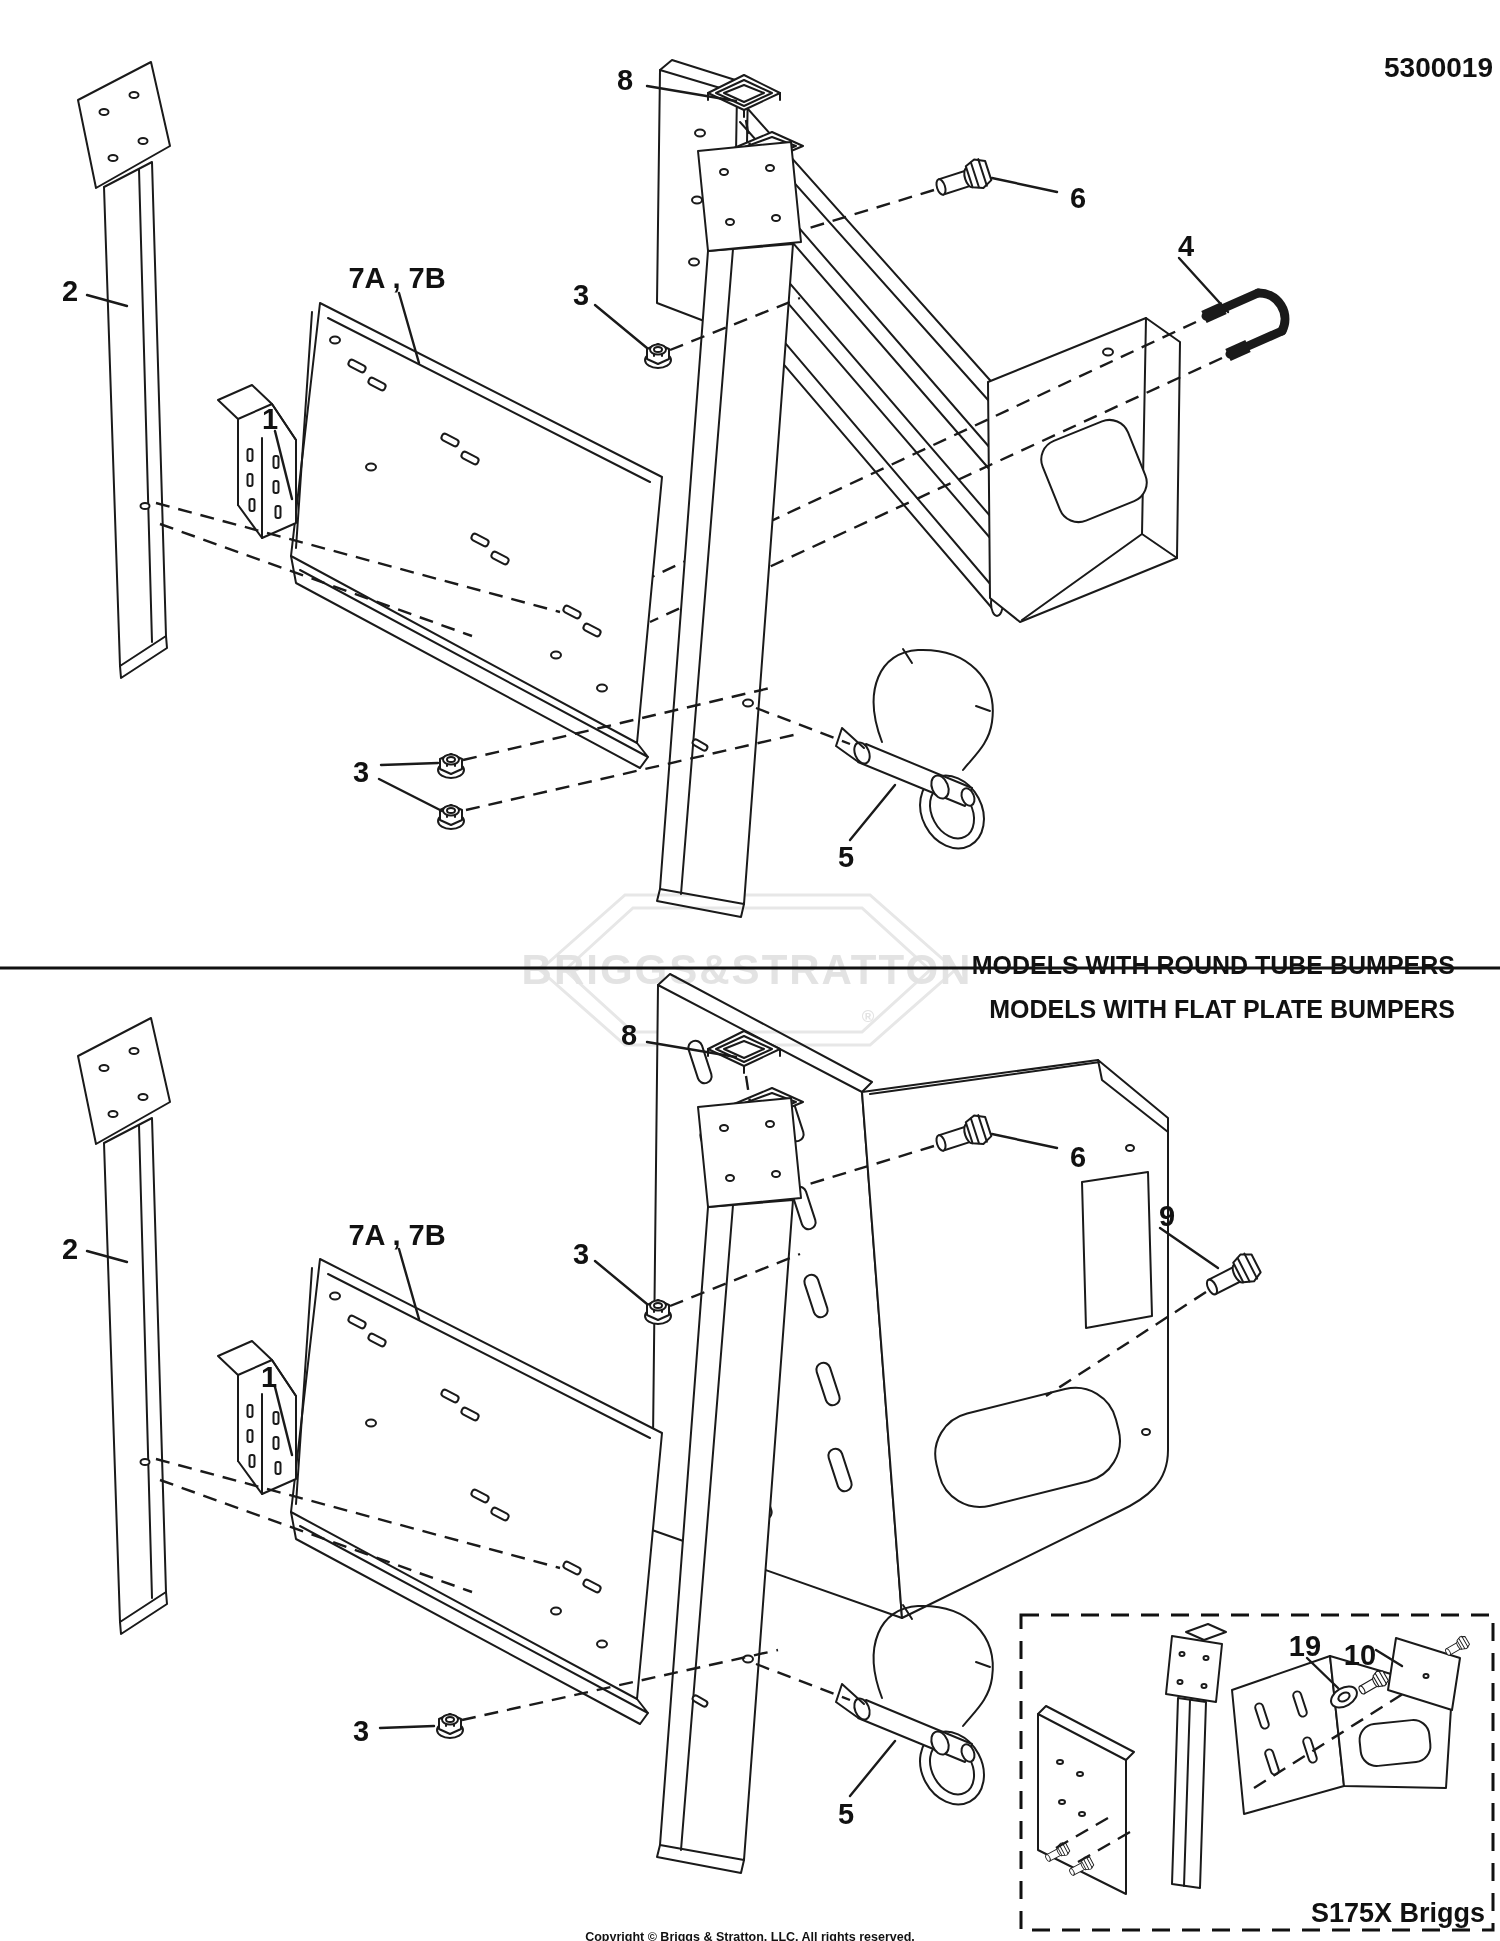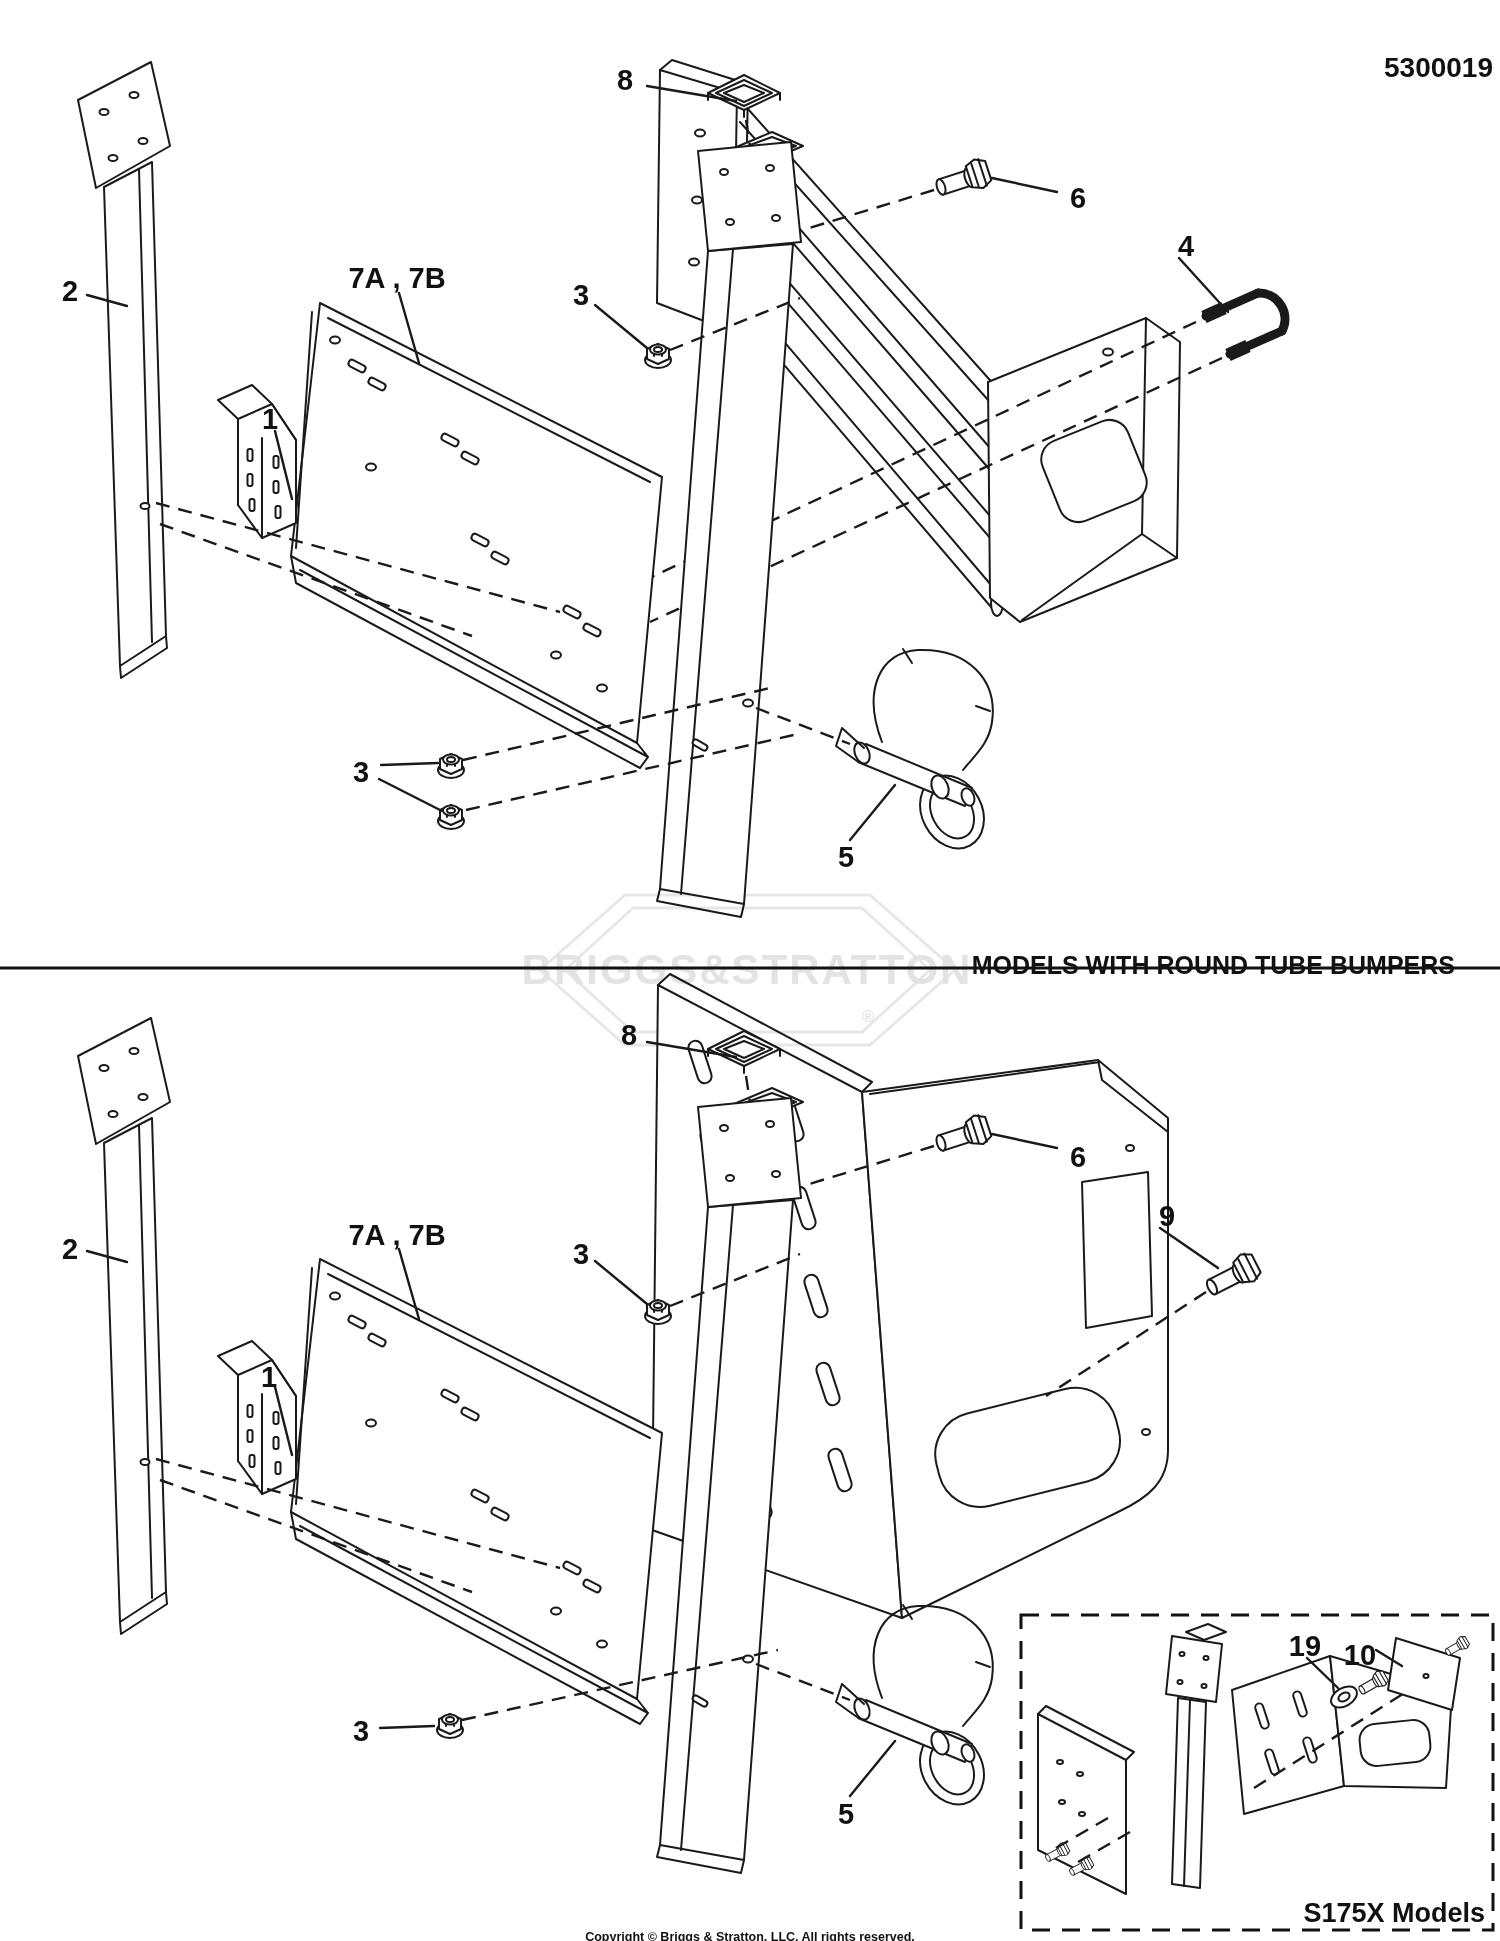--- a/index.html
+++ b/index.html
@@ -275,21 +275,22 @@
       <ellipse class="fw" cx="1426" cy="1676" rx="2.5" ry="2"></ellipse>
       <use href="#hex-bolt" transform="translate(1448 1652) rotate(-30) scale(0.45)"></use>
       <path class="lead" d="M 1307,1658 L 1338,1688 M 1376,1650 L 1402,1666"></path>
     </g>
   </g>
 </svg>
 
 <div class="pn" style="right:7px;top:12px;margin-top:40px;">5300019</div>
 
 <div class="title" style="right:45px;top:914px;margin-top:37px;">MODELS WITH ROUND TUBE BUMPERS</div>
-<div class="s175" style="right:15px;top:1898px;">S175X Models</div>
+<div class="title" style="right:45px;top:995px;">MODELS WITH FLAT PLATE BUMPERS</div>
+<div class="s175" style="right:15px;top:1898px;">S175X Briggs</div>
 <div class="copy" style="left:750px;top:1918px;">Copyright © Briggs &amp; Stratton, LLC. All rights reserved.</div>
 
 <div class="lbl" style="left:625px;top:80px;">8</div>
 <div class="lbl" style="left:1078px;top:198px;">6</div>
 <div class="lbl" style="left:1186px;top:246px;">4</div>
 <div class="lbl" style="left:70px;top:291px;">2</div>
 <div class="lbl" style="left:397px;top:278px;">7A , 7B</div>
 <div class="lbl" style="left:581px;top:295px;">3</div>
 <div class="lbl" style="left:270px;top:419px;">1</div>
 <div class="lbl" style="left:361px;top:772px;">3</div>

